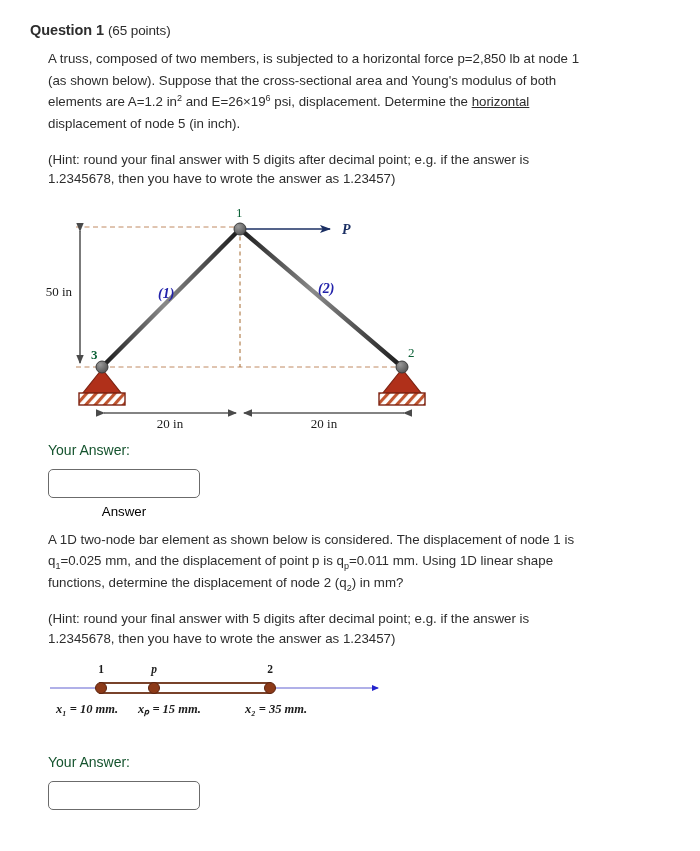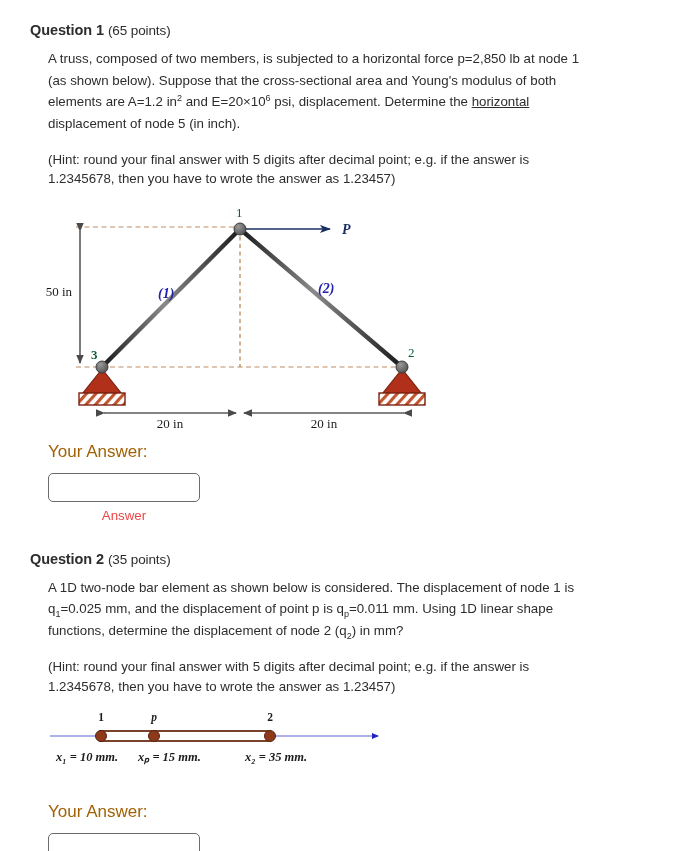--- a/index.html
+++ b/index.html
@@ -46,41 +46,41 @@
   }
   .q-body p { margin: 0; }
   .q-body p.hint { margin-top: 16px; line-height: 1.45; }
   sup { font-size: 0.68em; vertical-align: super; line-height: 0; }
   sub { font-size: 0.68em; vertical-align: sub; line-height: 0; }
   .u { text-decoration: underline; font-weight: normal; }
 
   
   .answer-block { margin-left: 48px; }
   .answer-label {
-    font-size: 17px;
-    color: #a16207;
+    font-size: 14px;
+    color: #14532d;
     margin-bottom: 11px;
   }
   .answer-input {
     width: 152px;
     height: 29px;
     box-sizing: border-box;
     border: 1px solid #6b6b6b;
     border-radius: 5px;
     background: #fff;
     font-family: "Liberation Sans", sans-serif;
     font-size: 13px;
     padding: 0 7px;
     color: #2d2d2d;
     outline: none;
     display: block;
   }
   .answer-sublabel {
     font-size: 13.3px;
-    color: #ef4444;
+    color: #000000;
     text-align: center;
     width: 152px;
     margin-top: 6px;
   }
 
   
   .figure { margin: 0; display: block; }
   .fig1-wrap { margin-left: 30px; margin-top: 14px; }
   .fig2-wrap { margin-left: 30px; margin-top: 12px; }
 
@@ -90,21 +90,21 @@
 <body>
 
 <div class="page">
 
   <div class="q-heading">
     <span>Question 1</span>
     <span class="pts">(65 points)</span>
   </div>
 
   <div class="q-body">
-    <p><span>A truss, composed of two members, is subjected to a horizontal force p=2,850 lb at node 1 (as shown below). Suppose that the cross-sectional area and Young's modulus of both elements are A=1.2 in</span><sup>2</sup><span> and E=20×10</span><sup>6</sup><span> psi, displacement. Determine the </span><span class="u">horizontal</span><span> displacement of node 5 (in inch).</span></p>
+    <p><span>A truss, composed of two members, is subjected to a horizontal force p=2,850 lb at node 1 (as shown below). Suppose that the cross-sectional area and Young's modulus of both elements are A=1.2 in</span><sup>2</sup><span> and E=26×19</span><sup>6</sup><span> psi, displacement. Determine the </span><span class="u">horizontal</span><span> displacement of node 5 (in inch).</span></p>
     <p class="hint">(Hint: round your final answer with 5 digits after decimal point; e.g. if the answer is 1.2345678, then you have to wrote the answer as 1.23457)</p>
   </div>
 
   <div class="fig1-wrap">
     <svg class="figure" width="420" height="225" viewBox="0 0 420 225">
       <defs>
         <marker id="arrTriR" markerWidth="9" markerHeight="8" refX="8" refY="4" orient="auto" markerUnits="userSpaceOnUse">
           <path d="M0,0.3 L9,4 L0,7.7 z" fill="#4a4a4a"></path>
         </marker>
         <marker id="arrTriL" markerWidth="9" markerHeight="8" refX="8" refY="4" orient="auto" markerUnits="userSpaceOnUse">
@@ -170,24 +170,20 @@
       <text x="294" y="225" font-size="13" fill="#1c1c1c" text-anchor="middle">20 in</text>
     </svg>
   </div>
 
   <div class="answer-block" style="margin-top:14px;">
     <div class="answer-label">Your Answer:</div>
     <input class="answer-input" type="text" value="" placeholder="" style="">
     <div class="answer-sublabel">Answer</div>
   </div>
 
-  <div class="q-heading" style="margin-top:28px;">
-    <span>Question 2</span>
-    <span class="pts">(35 points)</span>
-  </div>
 
   <div class="q-body">
     <p><span>A 1D two-node bar element as shown below is considered. The displacement of node 1 is q</span><sub>1</sub><span>=0.025 mm, and the displacement of point p is q</span><sub>p</sub><span>=0.011 mm. Using 1D linear shape functions, determine the displacement of node 2 (q</span><sub>2</sub><span>) in mm?</span></p>
     <p class="hint">(Hint: round your final answer with 5 digits after decimal point; e.g. if the answer is 1.2345678, then you have to wrote the answer as 1.23457)</p>
   </div>
 
   <div class="fig2-wrap">
     <svg class="figure" width="400" height="62" viewBox="0 0 400 62">
       <defs>
         <marker id="axisArrow" markerWidth="7" markerHeight="7" refX="6" refY="3.5" orient="auto" markerUnits="userSpaceOnUse">

